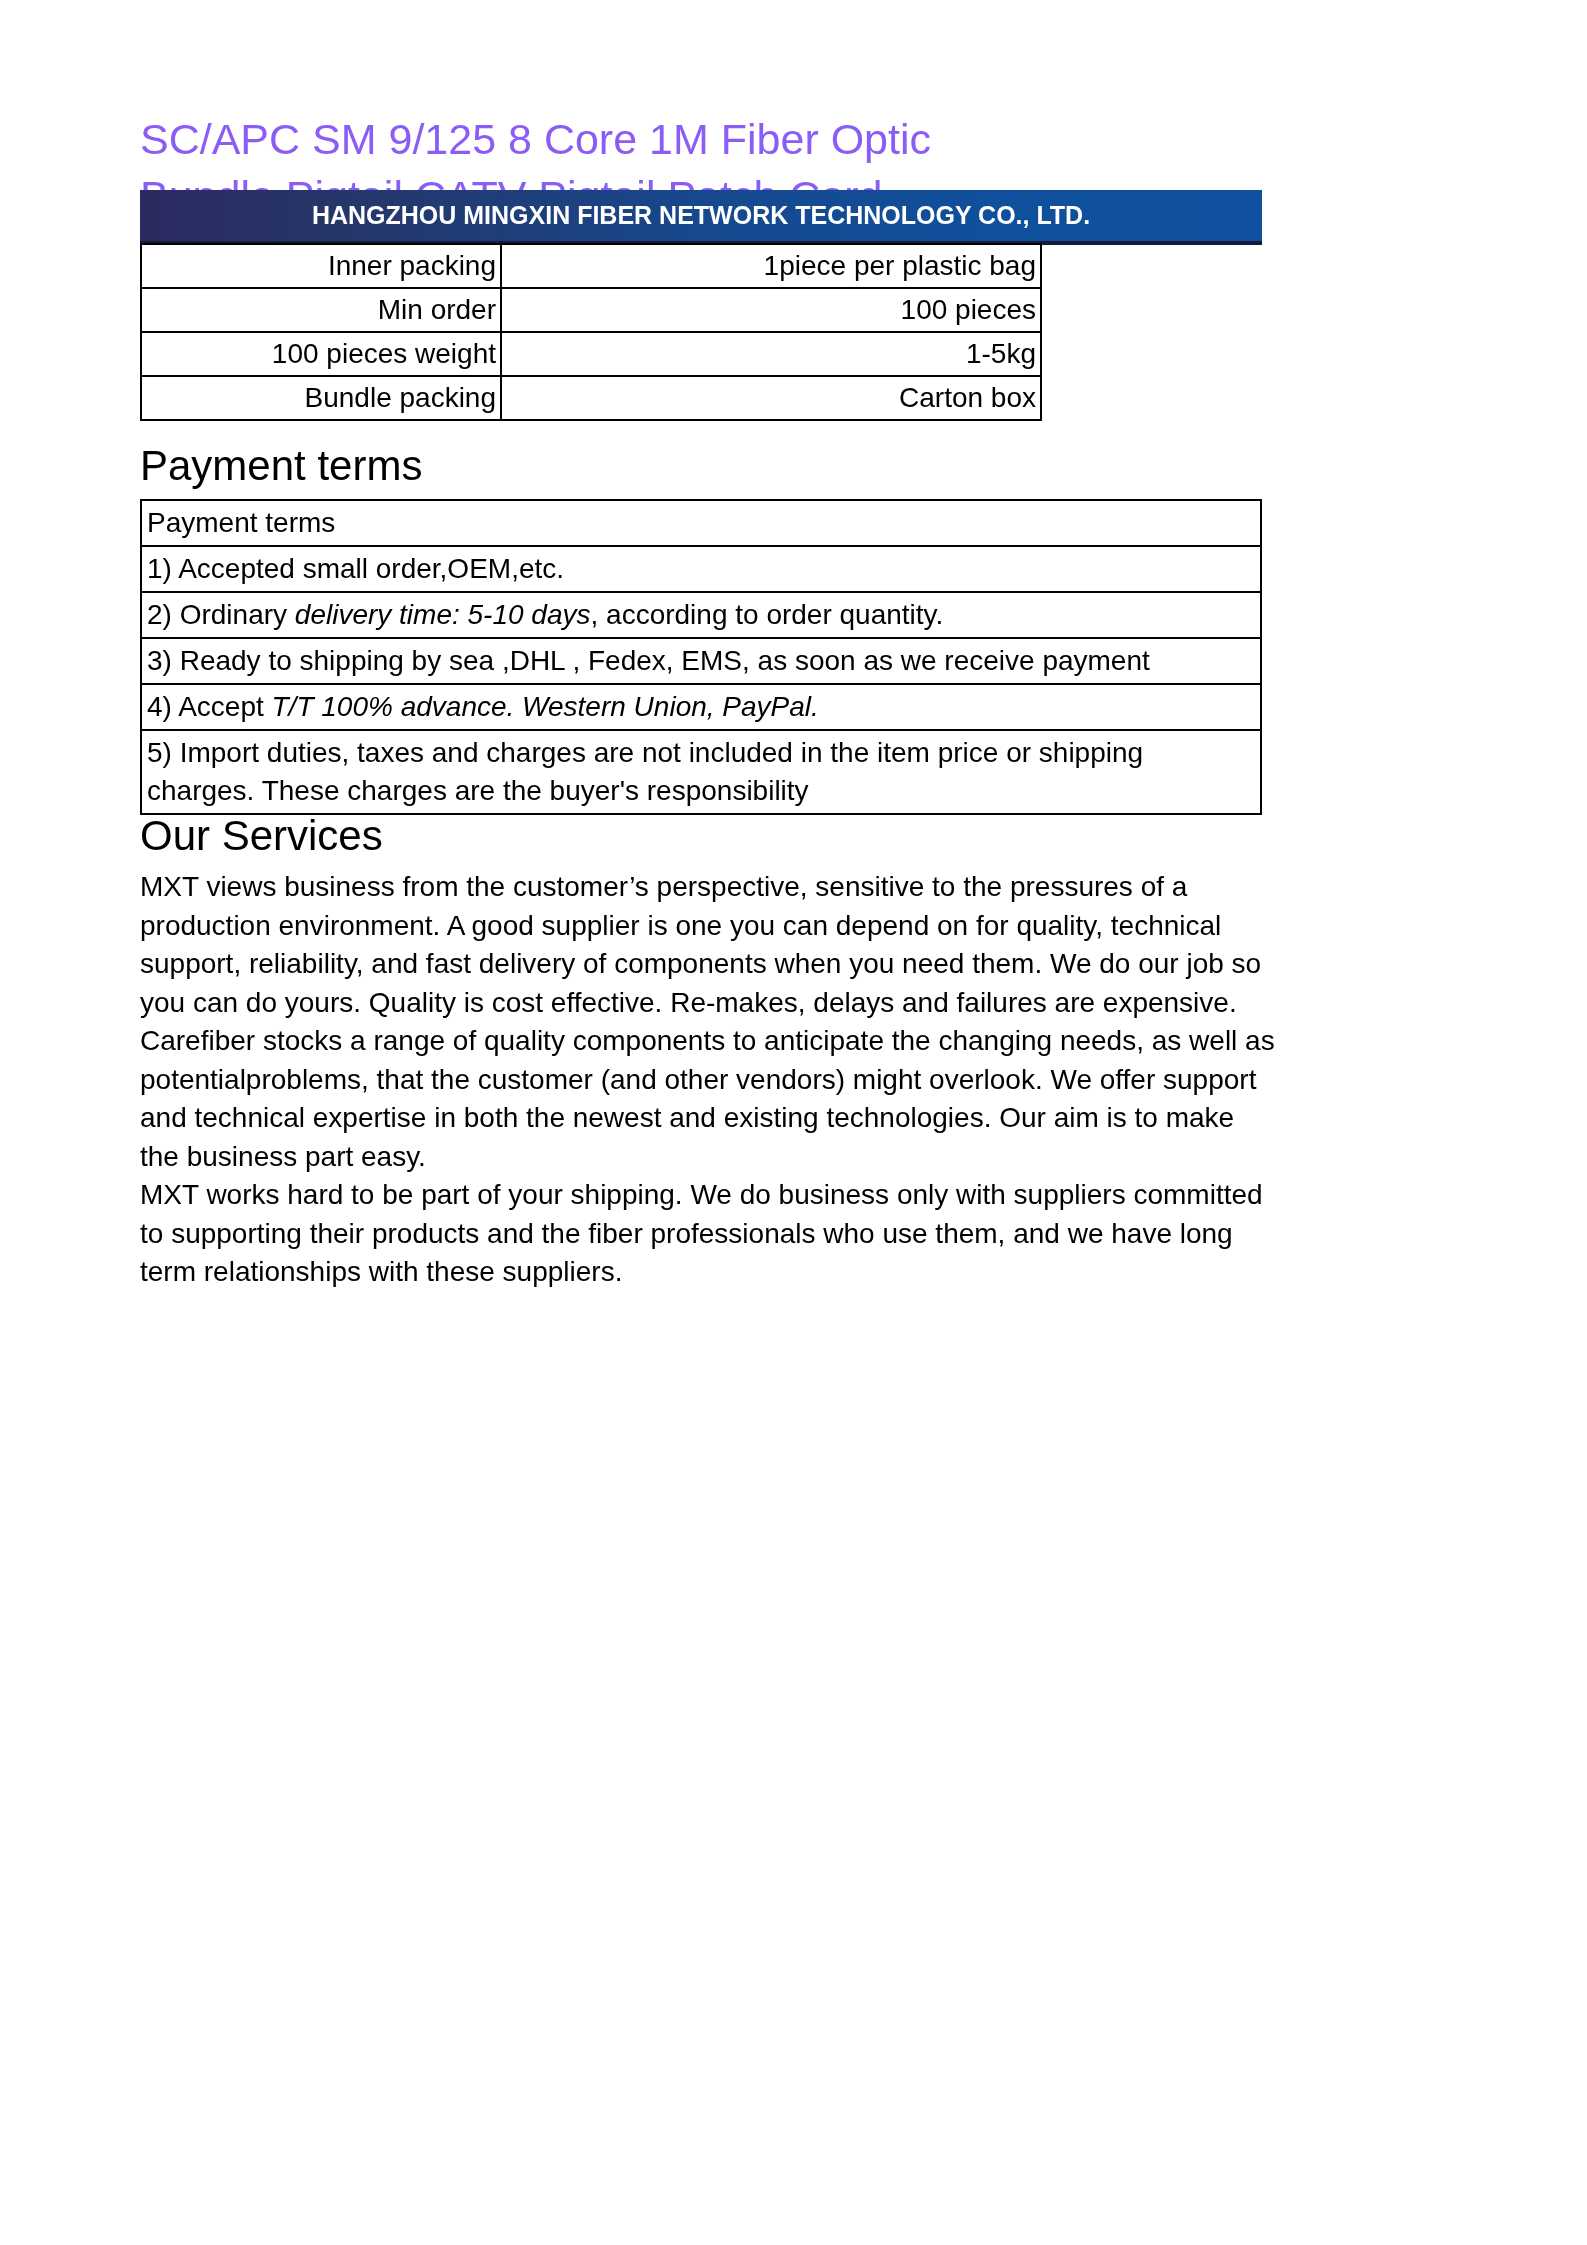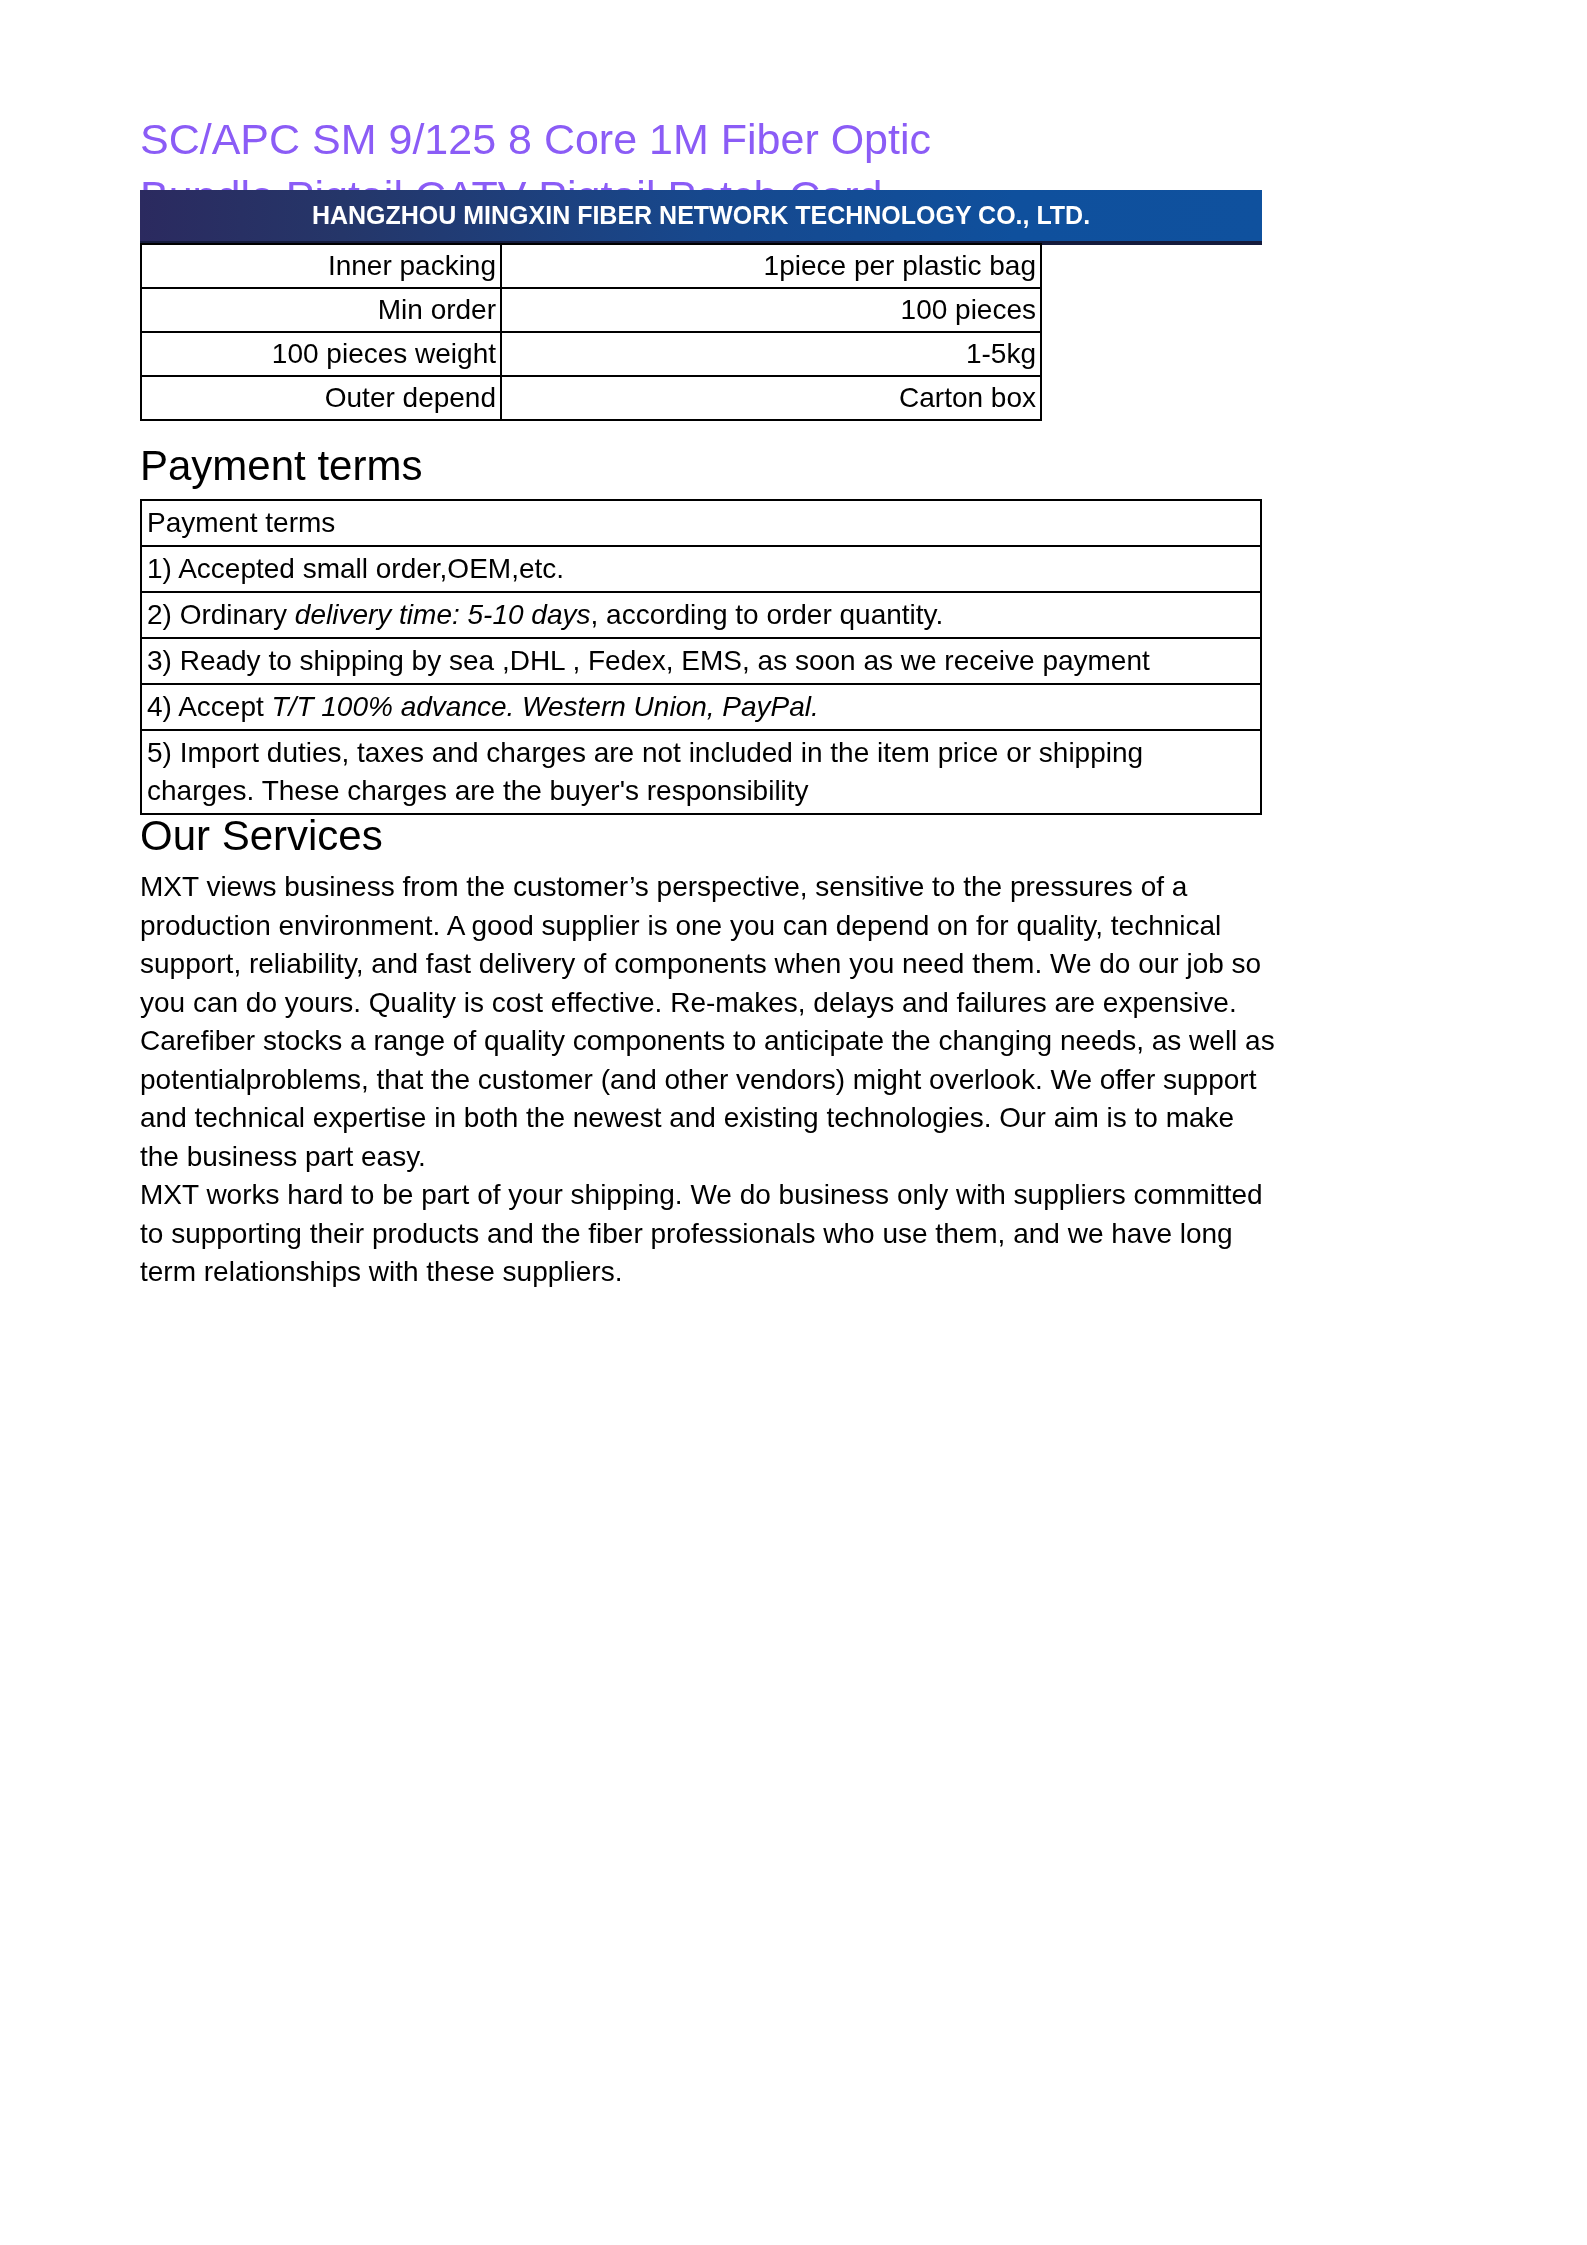--- a/index.html
+++ b/index.html
@@ -134,21 +134,21 @@
       </tr>
       <tr>
         <td>Min order</td>
         <td>100 pieces</td>
       </tr>
       <tr>
         <td>100 pieces weight</td>
         <td>1-5kg</td>
       </tr>
       <tr>
-        <td>Outer depend</td>
+        <td>Bundle packing</td>
         <td>Carton box</td>
       </tr>
     </tbody>
   </table>
 
   <div class="section-heading heading-payment">Payment terms</div>
 
   <div class="payment-table">
     <div class="pay-row"><span>Payment terms</span><i></i><span></span></div>
     <div class="pay-row"><span>1) Accepted small order,OEM,etc.</span><i></i><span></span></div>

